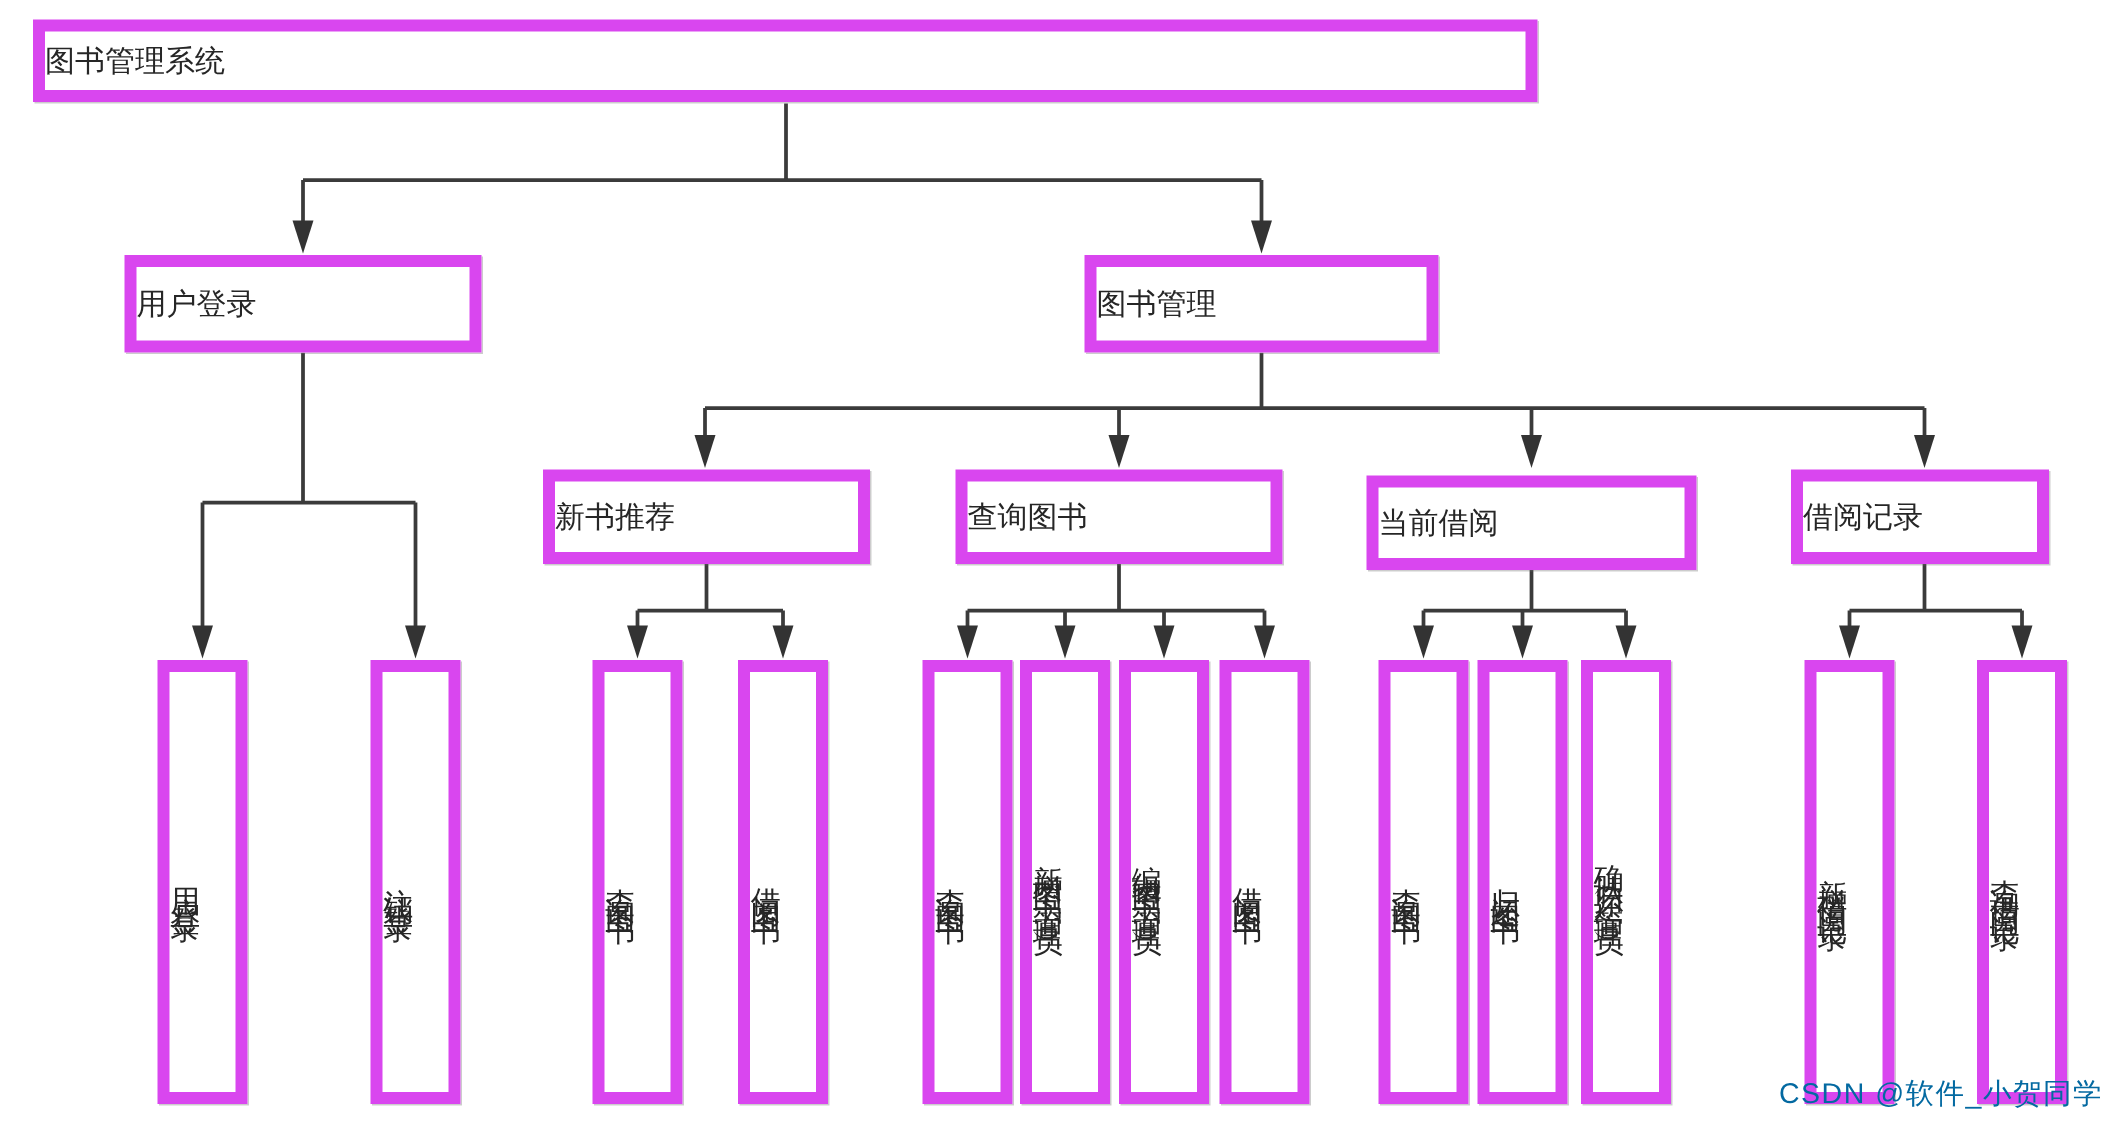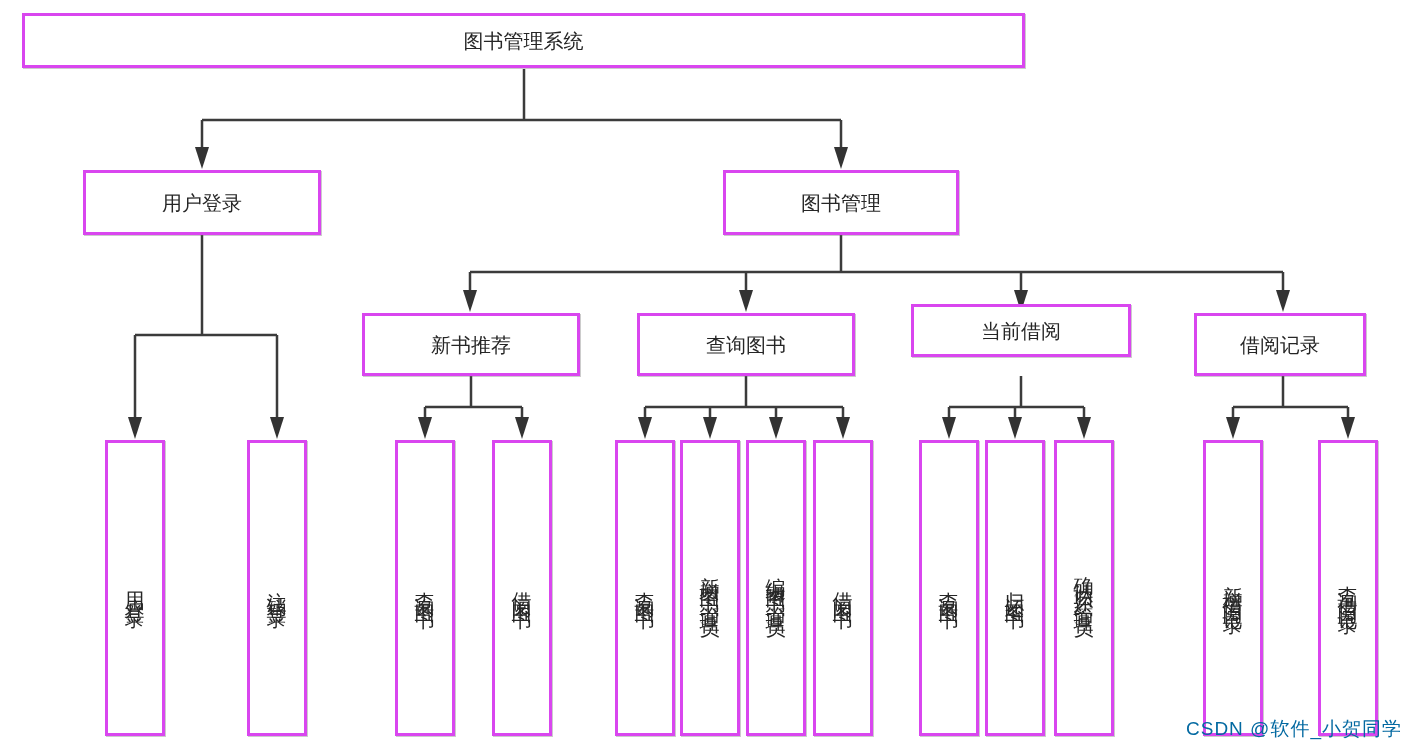--- a/index.html
+++ b/index.html
@@ -3,37 +3,37 @@
 <meta charset="utf-8">
 <style>
   html,body{margin:0;padding:0;background:#ffffff;}
   .canvas{
     position:relative;width:1405px;height:747px;background:#ffffff;
     font-family:"Liberation Sans",sans-serif;color:#262626;overflow:hidden;
   }
   svg.connectors{position:absolute;left:0;top:0;z-index:0;}
   .box{
     position:absolute;z-index:1;box-sizing:border-box;
-    border:3px solid #d946ef;background:#ffffff;
-    display:flex;align-items:center;justify-content:center;
+    border:8px solid #d946ef;background:#ffffff;
+    display:flex;align-items:center;
     font-size:20px;line-height:1.2;color:#262626;
     box-shadow:1px 1px 0 rgba(110,110,110,0.35);
     font-family:Liberation Serif, serif;
   }
   .vtext{
     writing-mode:vertical-rl;text-orientation:mixed;
     letter-spacing:6px;line-height:1;display:block;
   }
   
   .p-root{left:22px;top:13px;width:1003px;height:55px}
   .p-user{left:83px;top:170px;width:238px;height:65px}
   .p-mgmt{left:723px;top:170px;width:236px;height:65px}
   .p-nb{left:362px;top:313px;width:218px;height:63px}
   .p-bb{left:637px;top:313px;width:218px;height:63px}
-  .p-cb{left:911px;top:304px;width:220px;height:53px}
+  .p-cb{left:911px;top:317px;width:220px;height:63px}
   .p-br{left:1194px;top:313px;width:172px;height:63px}
   .leaf{top:440px;height:296px;width:60px}
   .x1{left:105px}.x2{left:247px}.x3{left:395px}.x4{left:492px}
   .x5{left:615px}.x6{left:680px}.x7{left:746px}.x8{left:813px}
   .x9{left:919px}.x10{left:985px}.x11{left:1054px}
   .x12{left:1203px}.x13{left:1318px}
   .watermark{
     position:absolute;left:1186px;top:716px;z-index:3;
     font-size:19px;letter-spacing:1px;color:#0369a1;white-space:nowrap;
   }

